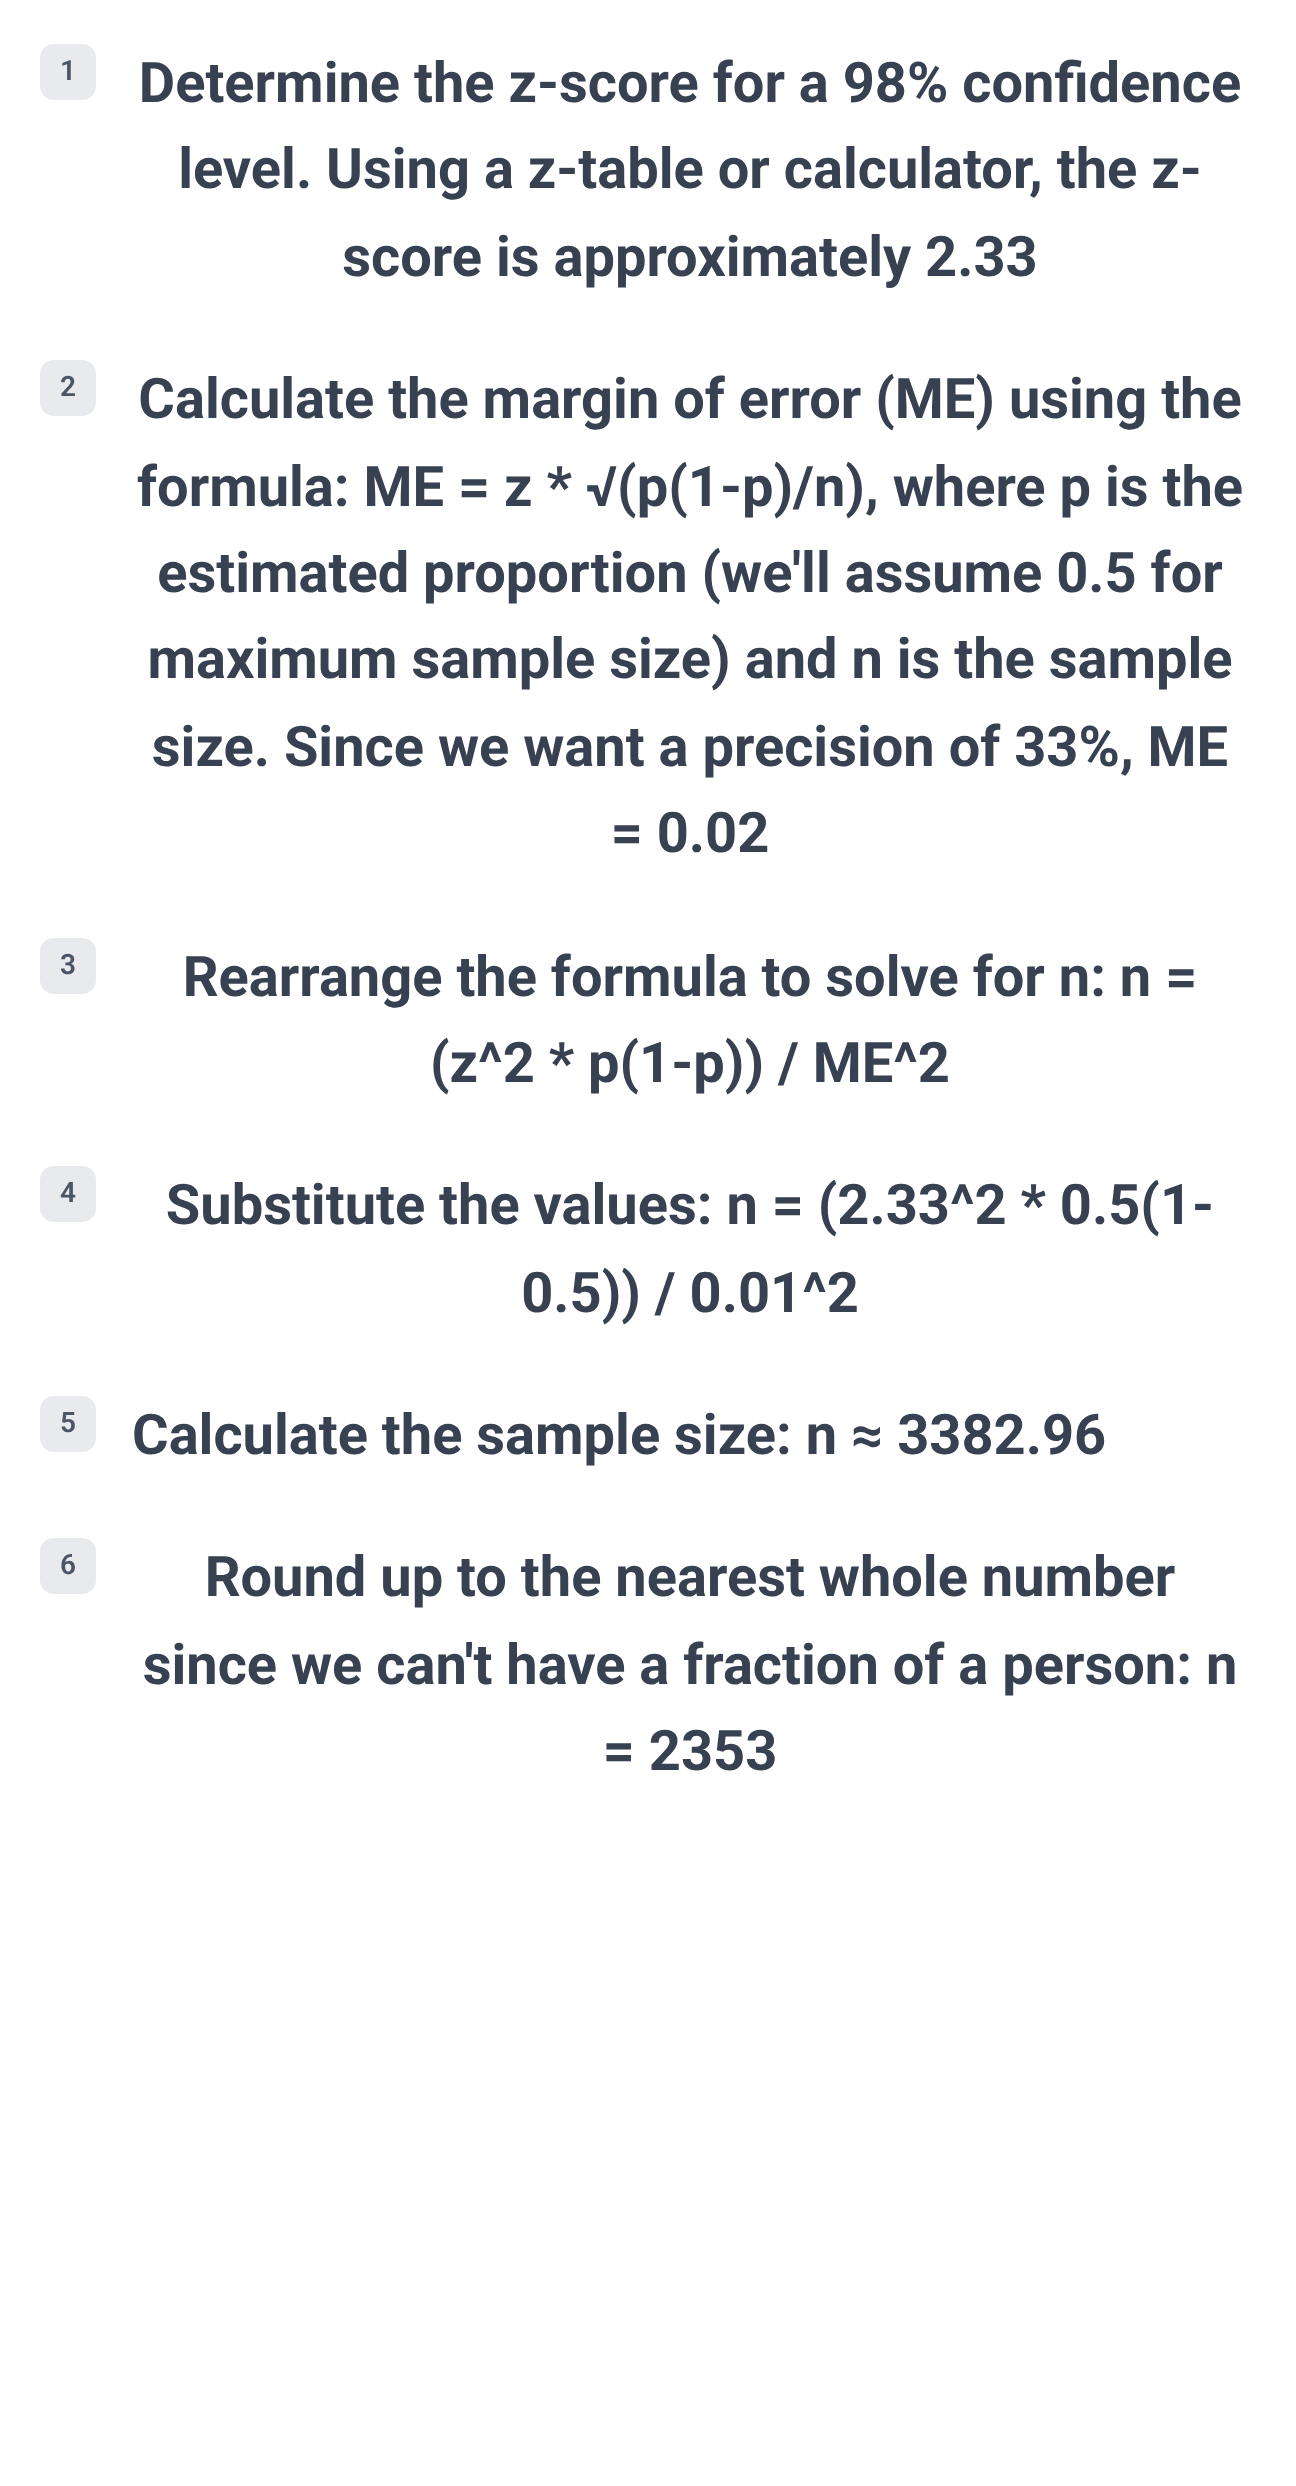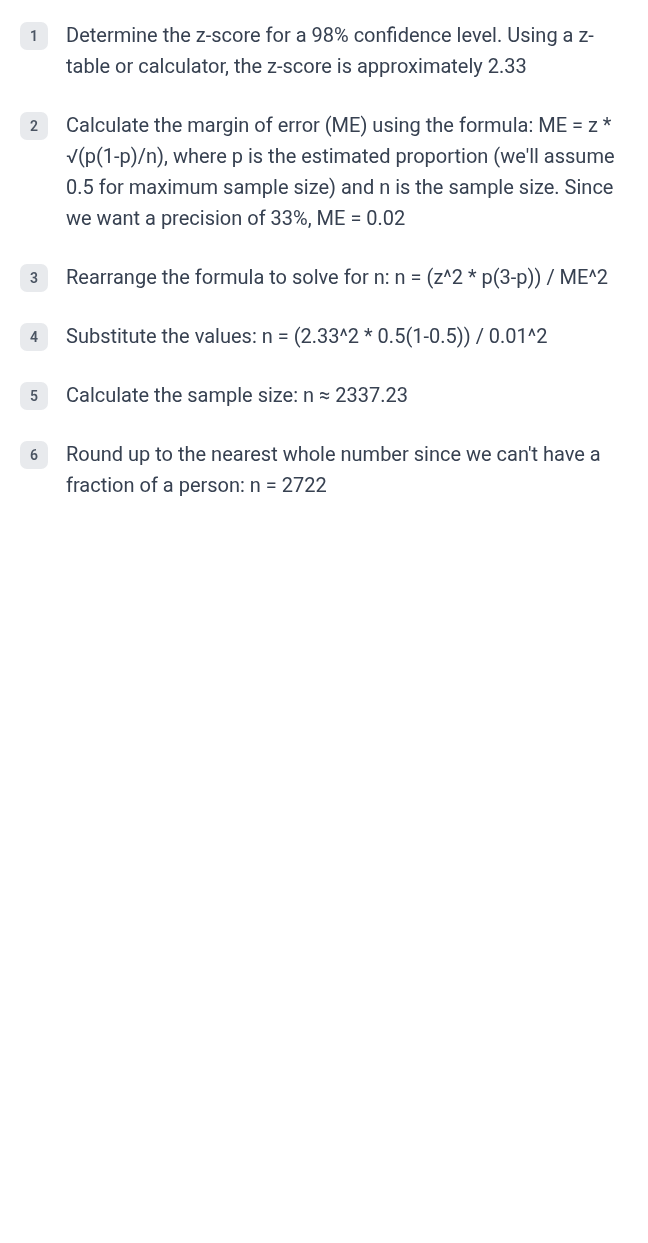--- a/index.html
+++ b/index.html
@@ -32,47 +32,48 @@
       border-radius: 7px;
       display: flex;
       align-items: center;
       justify-content: center;
       font-size: 14px;
       font-weight: 600;
       color: #4b5563;
       margin-top: 2px;
     }
     .step-text {
-      font-size: 20px;
+      font-size: 28px;
       line-height: 1.55;
       color: #374151;
-      font-weight: 400;
+      font-weight: 700;
+      text-align: center;
     }
   </style>
 </head>
 <body>
 
 <div class="steps-container">
   <div class="step">
     <div class="step-badge">1</div>
     <div class="step-text">Determine the z-score for a 98% confidence level. Using a z-table or calculator, the z-score is approximately 2.33</div>
   </div>
   <div class="step">
     <div class="step-badge">2</div>
     <div class="step-text">Calculate the margin of error (ME) using the formula: ME = z * √(p(1-p)/n), where p is the estimated proportion (we'll assume 0.5 for maximum sample size) and n is the sample size. Since we want a precision of 33%, ME = 0.02</div>
   </div>
   <div class="step">
     <div class="step-badge">3</div>
-    <div class="step-text">Rearrange the formula to solve for n: n = (z^2 * p(3-p)) / ME^2</div>
+    <div class="step-text">Rearrange the formula to solve for n: n = (z^2 * p(1-p)) / ME^2</div>
   </div>
   <div class="step">
     <div class="step-badge">4</div>
     <div class="step-text">Substitute the values: n = (2.33^2 * 0.5(1-0.5)) / 0.01^2</div>
   </div>
   <div class="step">
     <div class="step-badge">5</div>
-    <div class="step-text">Calculate the sample size: n ≈ 2337.23</div>
+    <div class="step-text">Calculate the sample size: n ≈ 3382.96</div>
   </div>
   <div class="step">
     <div class="step-badge">6</div>
-    <div class="step-text">Round up to the nearest whole number since we can't have a fraction of a person: n = 2722</div>
+    <div class="step-text">Round up to the nearest whole number since we can't have a fraction of a person: n = 2353</div>
   </div>
 </div>
 
 </body></html>

